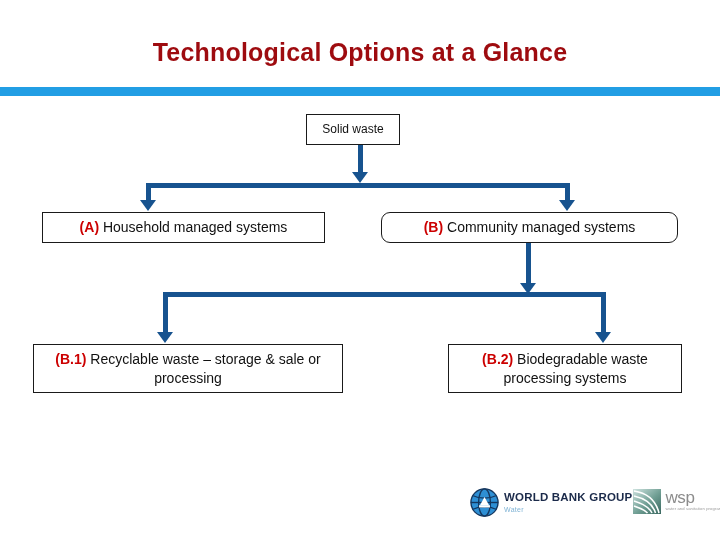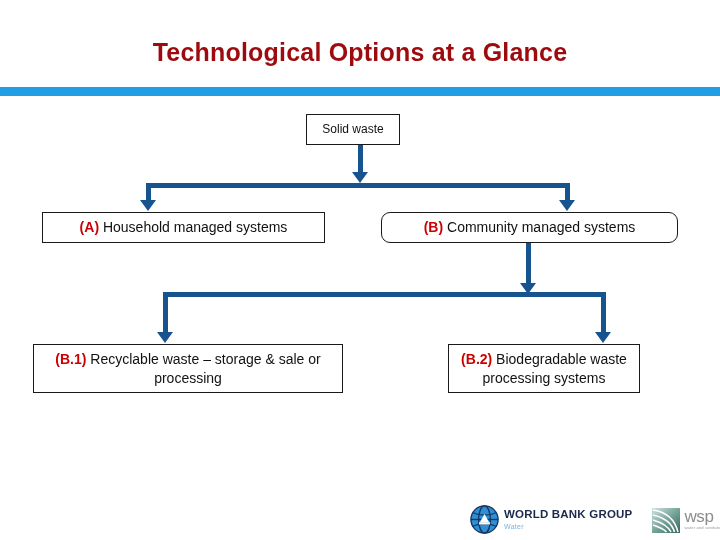--- a/index.html
+++ b/index.html
@@ -56,21 +56,21 @@
   .flow-box .tag {
     color: #CC0000;
     font-weight: bold;
   }
   .flow-box .txt { color: #111111; }
 
   #box-root  { left: 306px; top: 114px; width: 94px; height: 31px; font-size: 12px; }
   #box-a     { left: 42px;  top: 212px; width: 283px; height: 31px; }
   #box-b     { left: 381px; top: 212px; width: 297px; height: 31px; border-radius: 9px; }
   #box-b1    { left: 33px;  top: 344px; width: 310px; height: 49px; }
-  #box-b2    { left: 448px; top: 344px; width: 192px; height: 49px; }
+  #box-b2    { left: 448px; top: 344px; width: 234px; height: 49px; }
 
   
   .conn {
     position: absolute;
     background: #17538F;
   }
   .v-line { width: 5px; }
   .h-line { height: 5px; }
 
   .arrow-head {
@@ -101,22 +101,22 @@
   #c2-right-head { left: 595px; top: 332px; }
 
   
   .logos {
     position: absolute;
     left: 470px;
     top: 488px;
     width: 215px;
     height: 46px;
     display: flex;
-    align-items: flex-end;
-    gap: 19px;
+    align-items: flex-start;
+    gap: 0;
   }
   .wb-logo {
     display: flex;
     align-items: center;
     gap: 5px;
   }
   .wb-globe { width: 29px; height: 29px; flex: none; }
   .wb-text { line-height: 1; }
   .wb-name {
     font-size: 11.5px;

